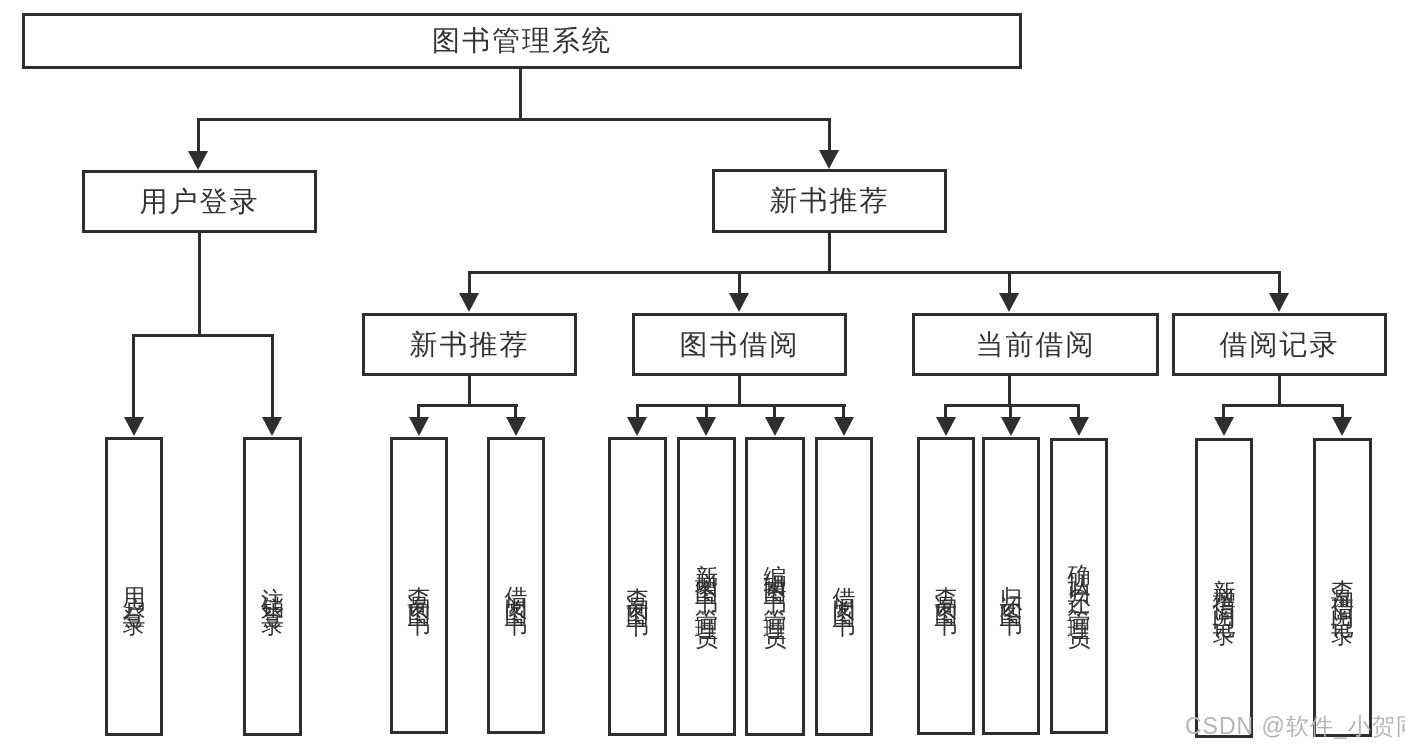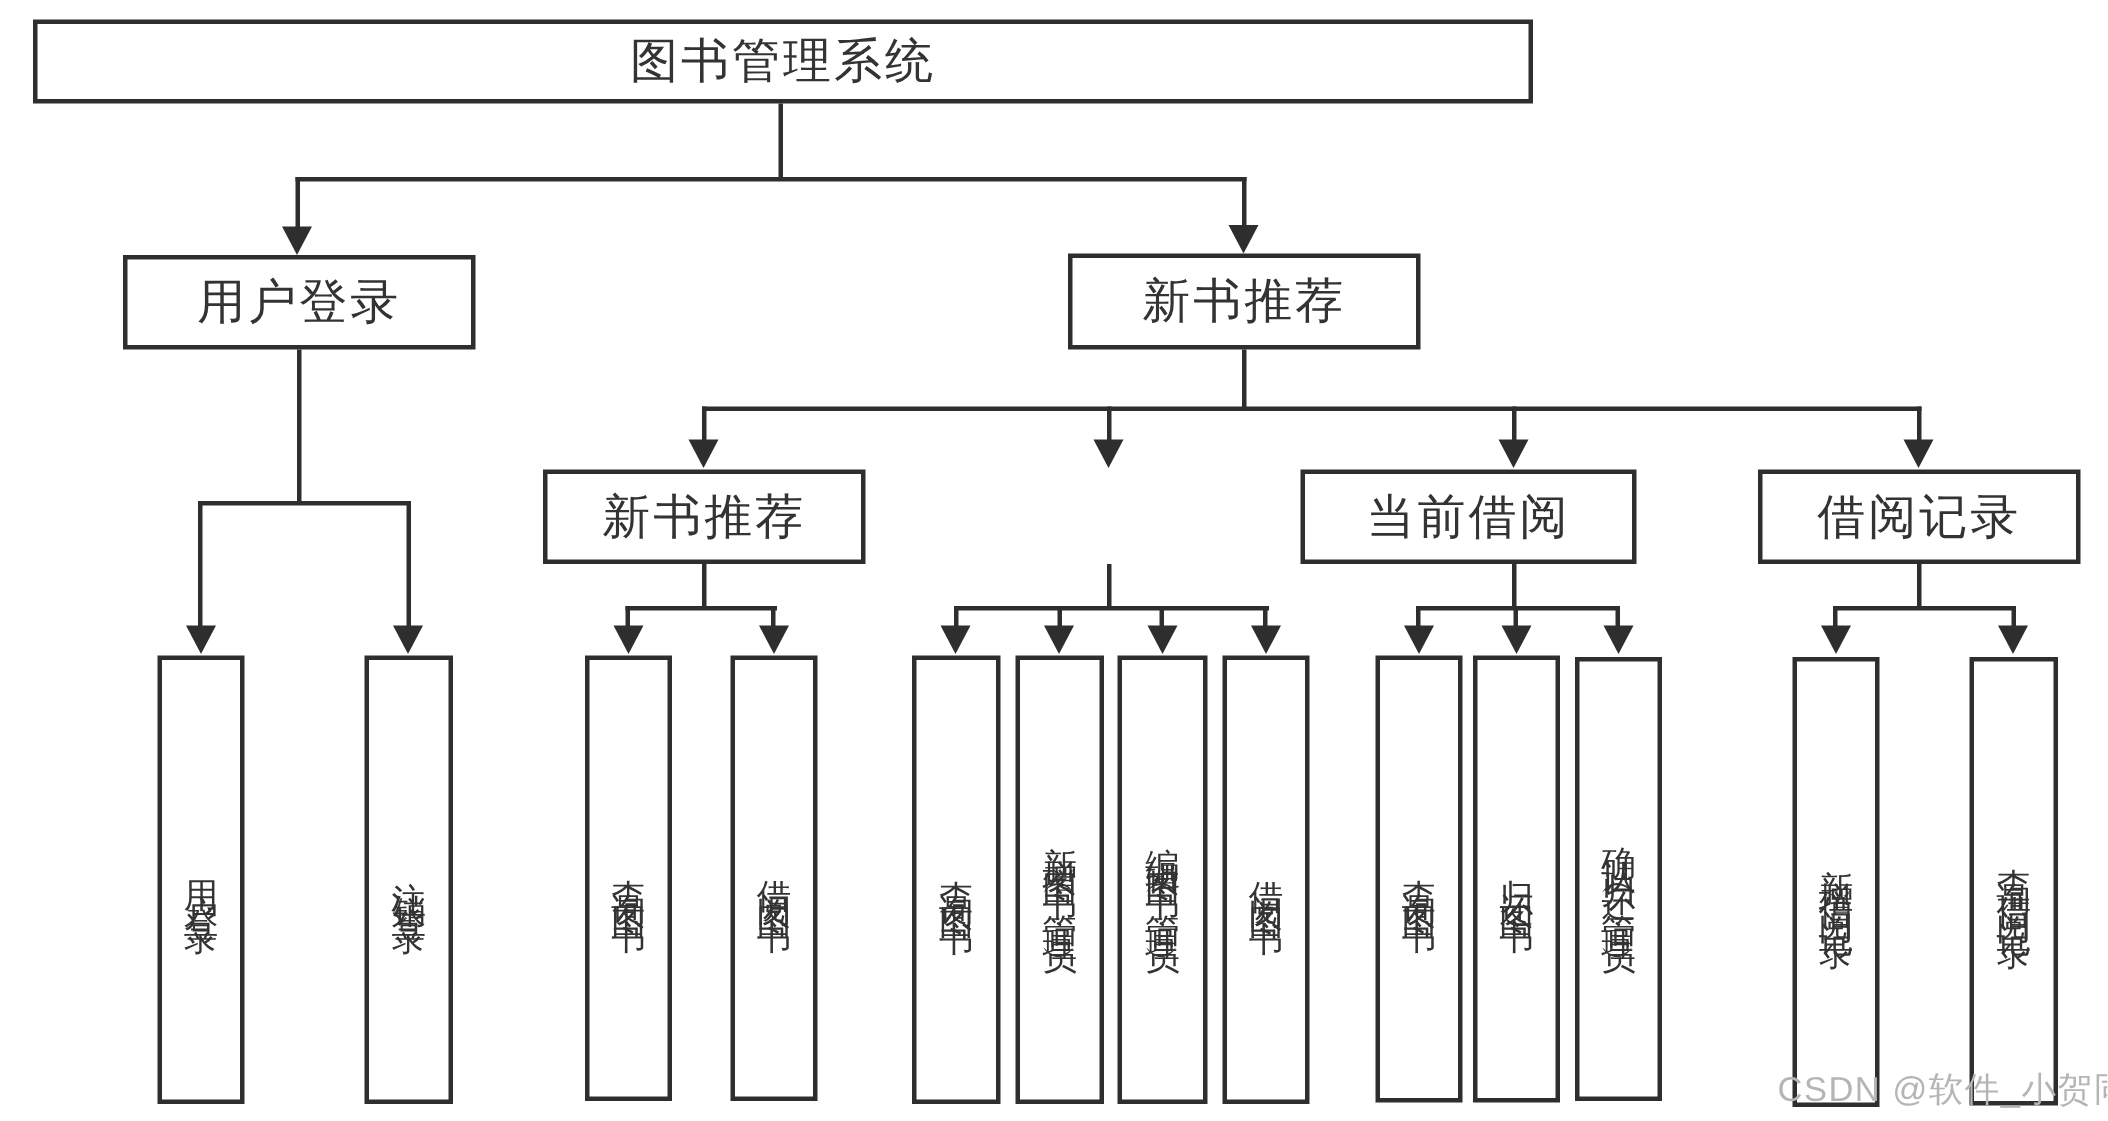--- a/index.html
+++ b/index.html
@@ -17,21 +17,21 @@
     font-family:"Liberation Sans", sans-serif;
   }
   .node{
     position:absolute;
     box-sizing:border-box;
     border:3px solid var(--line);
     background:#fff;
     display:flex;align-items:center;justify-content:center;
   }
   .htext{
-    font-size:32px;color:var(--text);letter-spacing:2px;white-space:nowrap;
+    font-size:28px;color:var(--text);letter-spacing:2px;white-space:nowrap;
   }
   .vtext{
     writing-mode:vertical-rl;
     text-orientation:mixed;
     font-size:23px;color:var(--text);
     letter-spacing:9px;line-height:1;
   }
   .vline{position:absolute;width:3px;background:var(--line);}
   .hline{position:absolute;height:3px;background:var(--line);}
   .arrow{
@@ -84,21 +84,24 @@
   <div class="vline" style="left:1008px;top:271px;height:23px"></div>
   <div class="vline" style="left:1278px;top:271px;height:23px"></div>
   <div class="arrow" style="left:459px;top:293px"></div>
   <div class="arrow" style="left:729px;top:293px"></div>
   <div class="arrow" style="left:999px;top:293px"></div>
   <div class="arrow" style="left:1269px;top:293px"></div>
 
   <div class="node" style="left:362px;top:313px;width:215px;height:63px">
     <span class="htext">新书推荐</span>
   </div>
-  <div class="node" style="left:867px;top:313px;width:224px;height:63px">
+  <div class="node" style="left:632px;top:313px;width:215px;height:63px">
+    <span class="htext">图书借阅</span>
+  </div>
+  <div class="node" style="left:912px;top:313px;width:247px;height:63px">
     <span class="htext">当前借阅</span>
   </div>
   <div class="node" style="left:1172px;top:313px;width:215px;height:63px">
     <span class="htext">借阅记录</span>
   </div>
 
   <div class="vline" style="left:468px;top:376px;height:30px"></div>
   <div class="hline" style="left:417px;top:404px;width:101px"></div>
   <div class="vline" style="left:417px;top:404px;height:14px"></div>
   <div class="vline" style="left:514px;top:404px;height:14px"></div>

